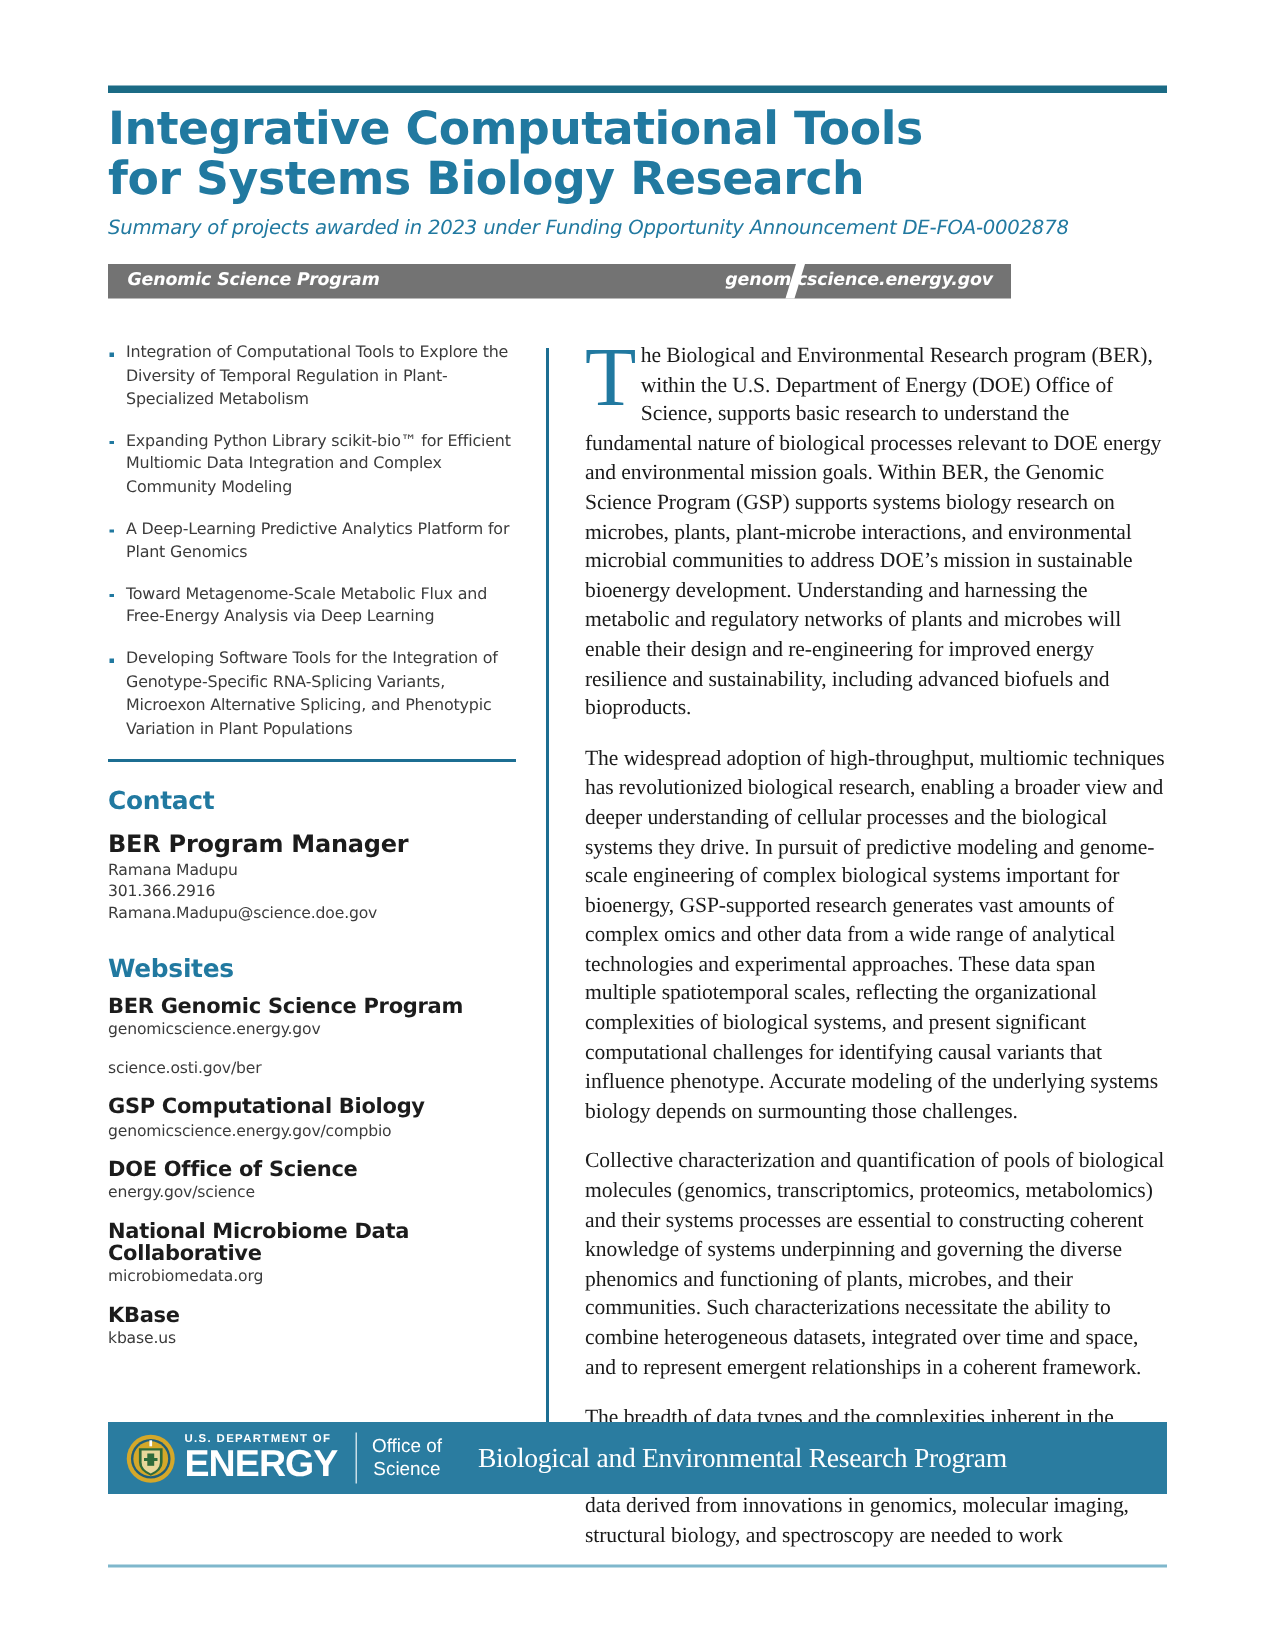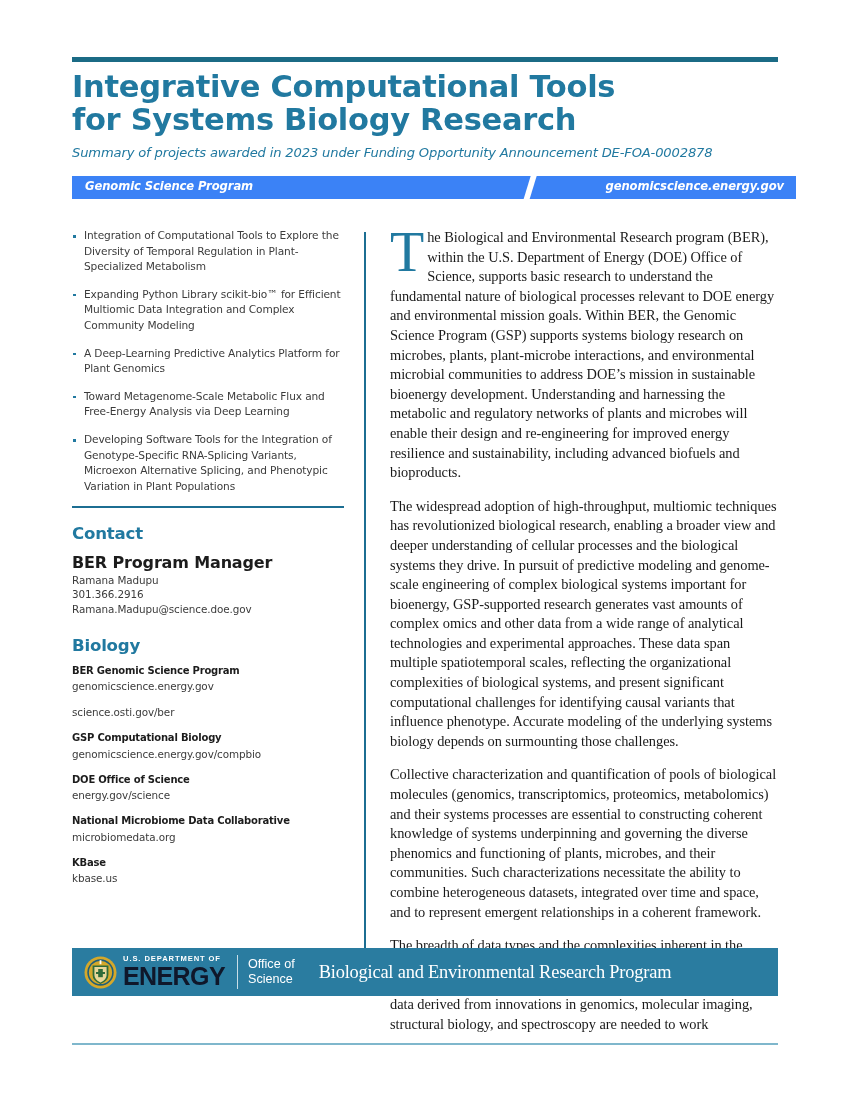--- a/index.html
+++ b/index.html
@@ -50,22 +50,22 @@
     font-size: 13.1px;
     font-style: italic;
     font-weight: 400;
     letter-spacing: -0.15px;
   }
 
   
   .program-bar {
     position: absolute;
     left: 72px; top: 176px;
-    width: 724px; height: 23px;
-    background: #3b82f6;
+    width: 602px; height: 23px;
+    background: #737373;
     overflow: hidden;
   }
   .program-bar .pb-label {
     position: absolute;
     left: 13px; top: 3px;
     color: #ffffff;
     font-family: "DejaVu Sans", sans-serif;
     font-size: 11.6px;
     font-weight: 700;
     font-style: italic;
@@ -153,21 +153,21 @@
     line-height: 14.4px;
     letter-spacing: -0.1px;
   }
 
   .websites-heading { margin-top: 20px; margin-bottom: 9px; }
 
   .site-entry { margin-bottom: 12px; }
   .site-name {
     color: #1c1c1c;
     font-family: "DejaVu Sans", sans-serif;
-    font-size: 10px;
+    font-size: 14px;
     font-weight: 700;
     line-height: 14.4px;
     letter-spacing: -0.2px;
   }
   .site-url {
     color: #3b3b3b;
     font-family: "DejaVu Sans", sans-serif;
     font-size: 10.4px;
     line-height: 14px;
     letter-spacing: -0.1px;
@@ -228,40 +228,41 @@
   }
   .dept-of {
     color: #ffffff;
     font-family: "Liberation Sans", sans-serif;
     font-size: 7.6px;
     font-weight: 700;
     letter-spacing: 0.9px;
     margin-bottom: 1px;
   }
   .energy-word {
-    color: #0f172a;
+    color: #ffffff;
     font-family: "Liberation Sans", sans-serif;
     font-size: 25px;
     font-weight: 700;
     letter-spacing: -0.6px;
     line-height: 25px;
   }
   .foot-sep {
     width: 1px; height: 34px;
     background: rgba(255,255,255,0.75);
     margin: 0 10px 0 12px;
     flex: 0 0 auto;
   }
   .office-of-science {
     color: #ffffff;
     font-family: "Liberation Sans", sans-serif;
     font-size: 12.6px;
     line-height: 14.6px;
     font-weight: 400;
     flex: 0 0 auto;
+    text-align: center;
   }
   .footer-program {
     color: #ffffff;
     font-family: Liberation Serif, serif;
     font-size: 18.4px;
     font-weight: 400;
     letter-spacing: -0.2px;
     margin-left: 24px;
     flex: 0 0 auto;
   }
@@ -307,21 +308,21 @@
     </ul>
 
     <div class="side-divider"></div>
 
     <div class="side-heading">Contact</div>
     <div class="contact-role">BER Program Manager</div>
     <div class="contact-line">Ramana Madupu</div>
     <div class="contact-line">301.366.2916</div>
     <div class="contact-line">Ramana.Madupu@science.doe.gov</div>
 
-    <div class="side-heading websites-heading">Biology</div>
+    <div class="side-heading websites-heading">Websites</div>
 
     <div class="site-entry">
       <div class="site-name">BER Genomic Science Program</div>
       <div class="site-url">genomicscience.energy.gov</div>
     </div>
     <div class="site-entry">
       <div class="site-url">science.osti.gov/ber</div>
     </div>
     <div class="site-entry">
       <div class="site-name">GSP Computational Biology</div>

